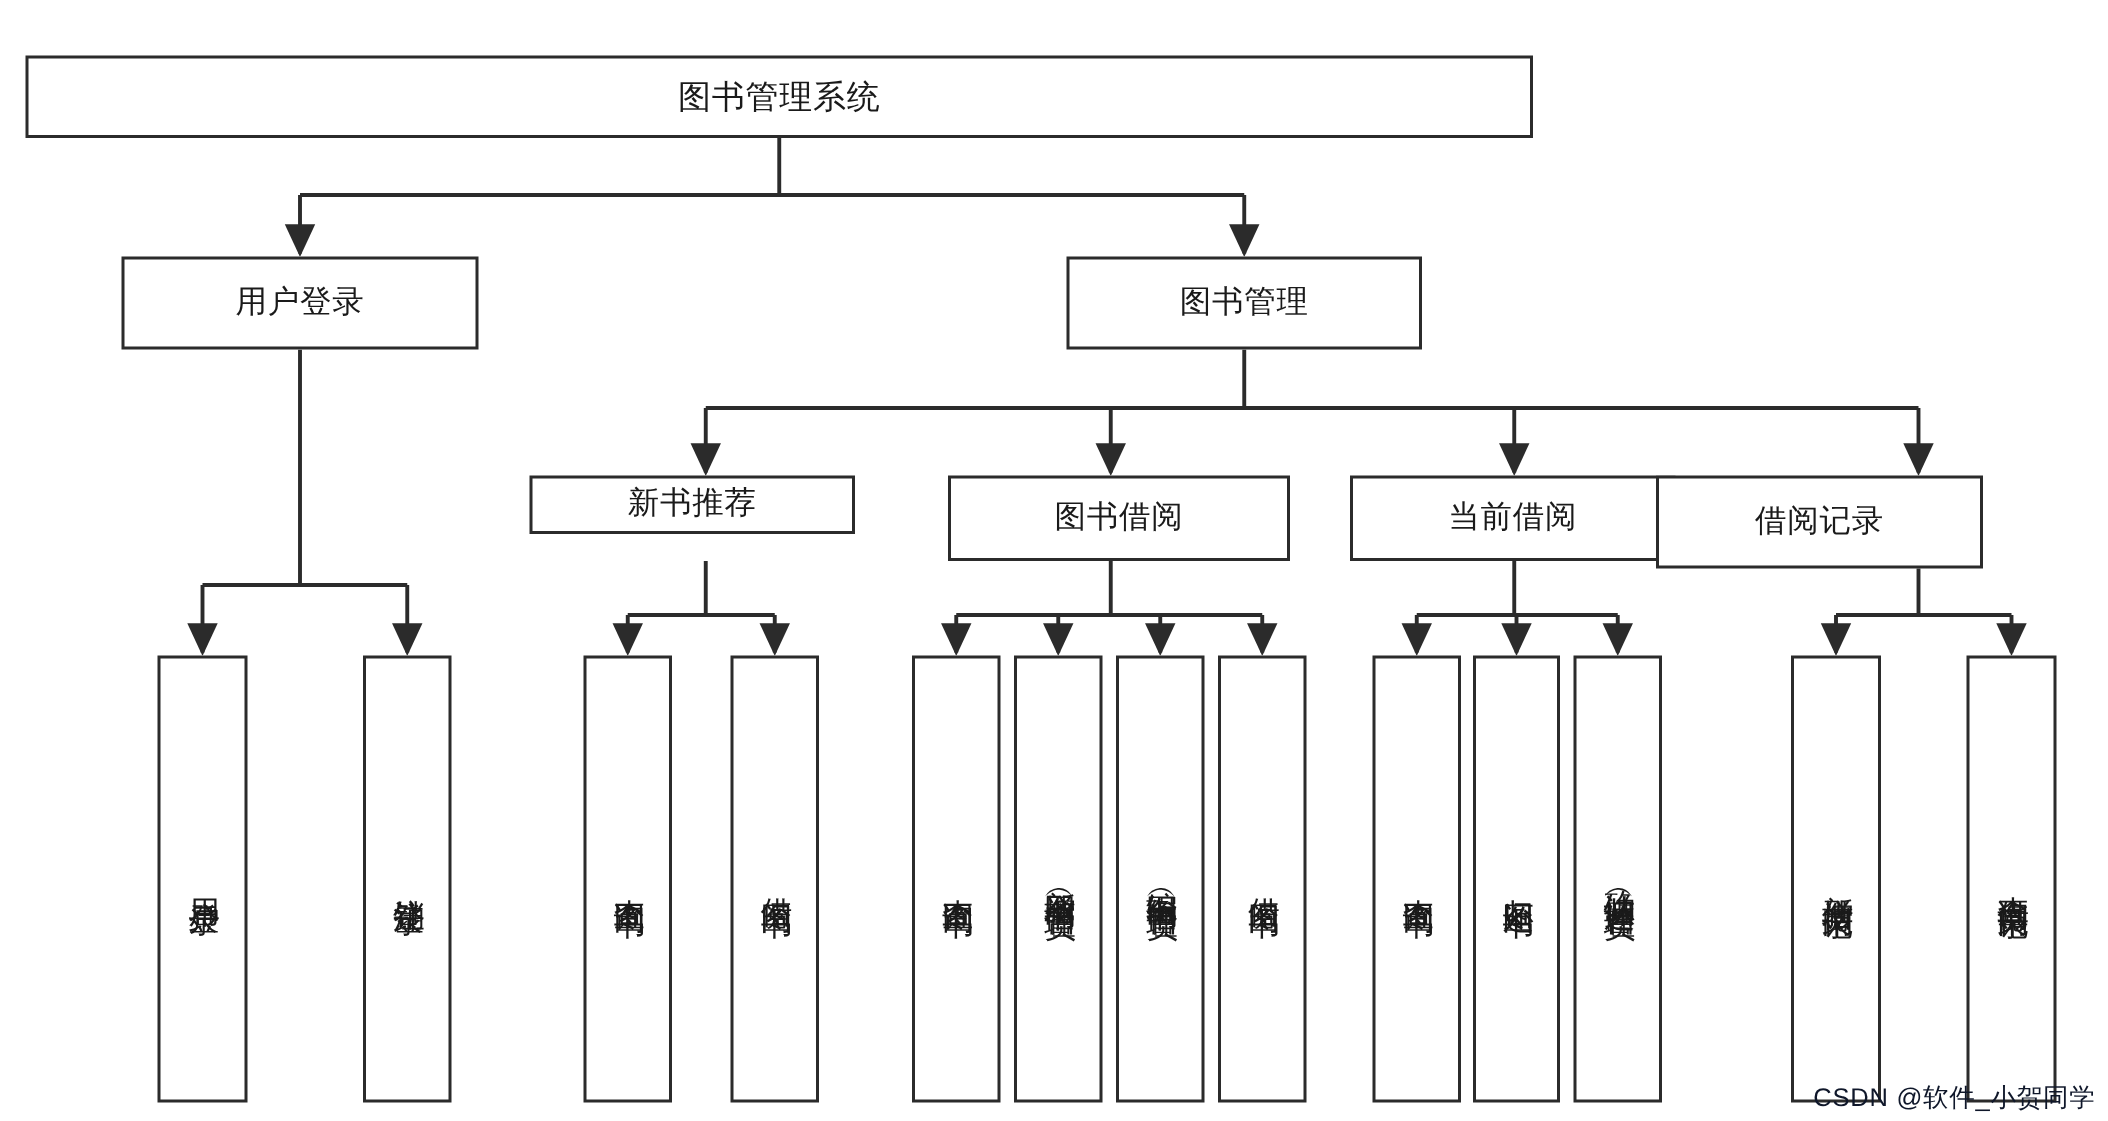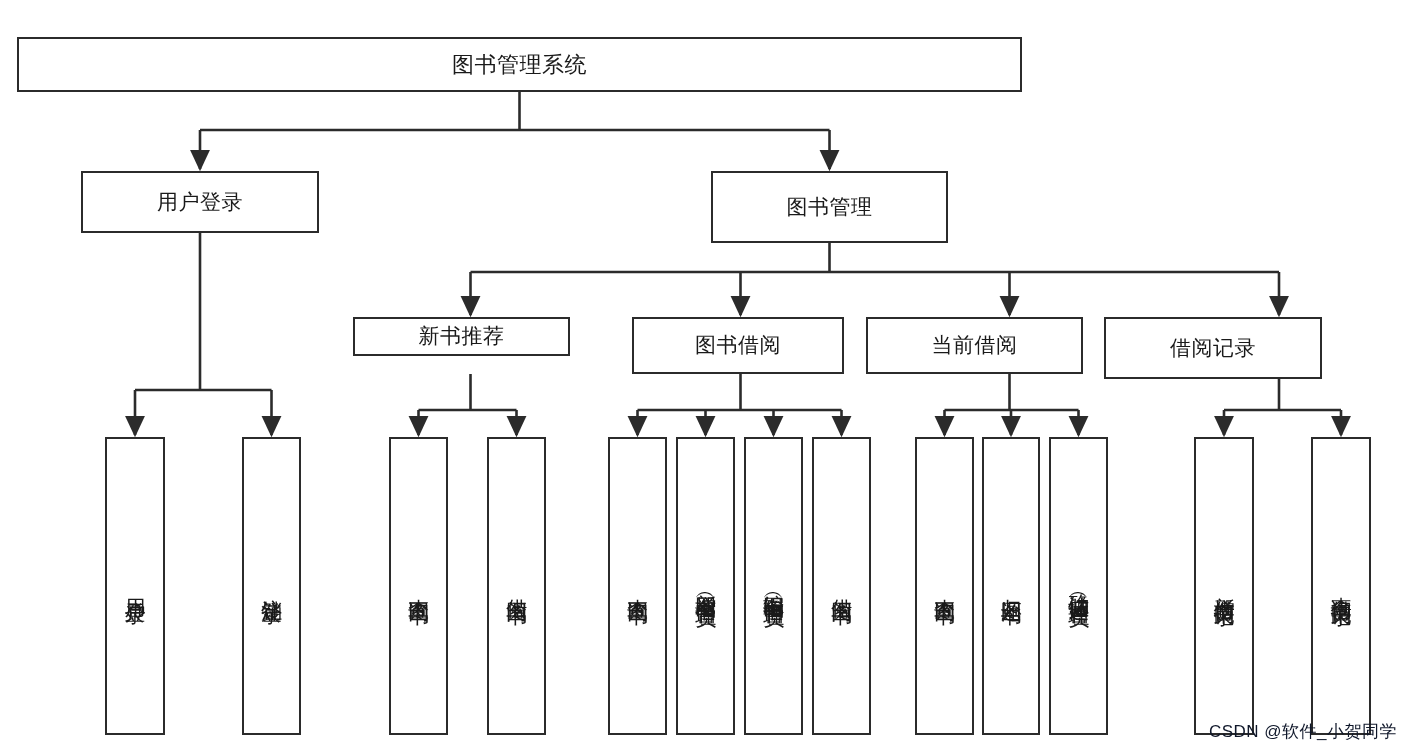--- a/index.html
+++ b/index.html
@@ -115,30 +115,30 @@
       </g>
   </svg>
 
   <div id="nodes">
       <div class="node root" style="left: 17px; top: 13px; width: 1005px; height: 55px; margin-top: 24px;">
         <span class="node-label">图书管理系统</span>
       </div>
       <div class="node" style="left: 81px; top: 171px; width: 238px; height: 62px;">
         <span class="node-label">用户登录</span>
       </div>
-      <div class="node" style="left: 711px; top: 171px; width: 237px; height: 72px;">
+      <div class="node" style="left: 711px; top: 171px; width: 237px; height: 62px;">
         <span class="node-label">图书管理</span>
       </div>
       <div class="node" style="left: 353px; top: 317px; width: 217px; height: 39px;">
         <span class="node-label">新书推荐</span>
       </div>
-      <div class="node" style="left: 632px; top: 317px; width: 212px; height: 57px;">
+      <div class="node" style="left: 632px; top: 317px; width: 228px; height: 57px;">
         <span class="node-label">图书借阅</span>
       </div>
-      <div class="node" style="left: 866px; top: 317px; width: 217px; height: 57px;">
+      <div class="node" style="left: 900px; top: 317px; width: 217px; height: 57px;">
         <span class="node-label">当前借阅</span>
       </div>
       <div class="node" style="left: 1104px; top: 317px; width: 218px; height: 62px;">
         <span class="node-label">借阅记录</span>
       </div>
       <div class="node vertical" style="left: 105px; top: 437px; width: 60px; height: 298px;">
         <span class="node-label">用户登录</span>
       </div>
       <div class="node vertical" style="left: 242px; top: 437px; width: 59px; height: 298px;">
         <span class="node-label">注销登录</span>

